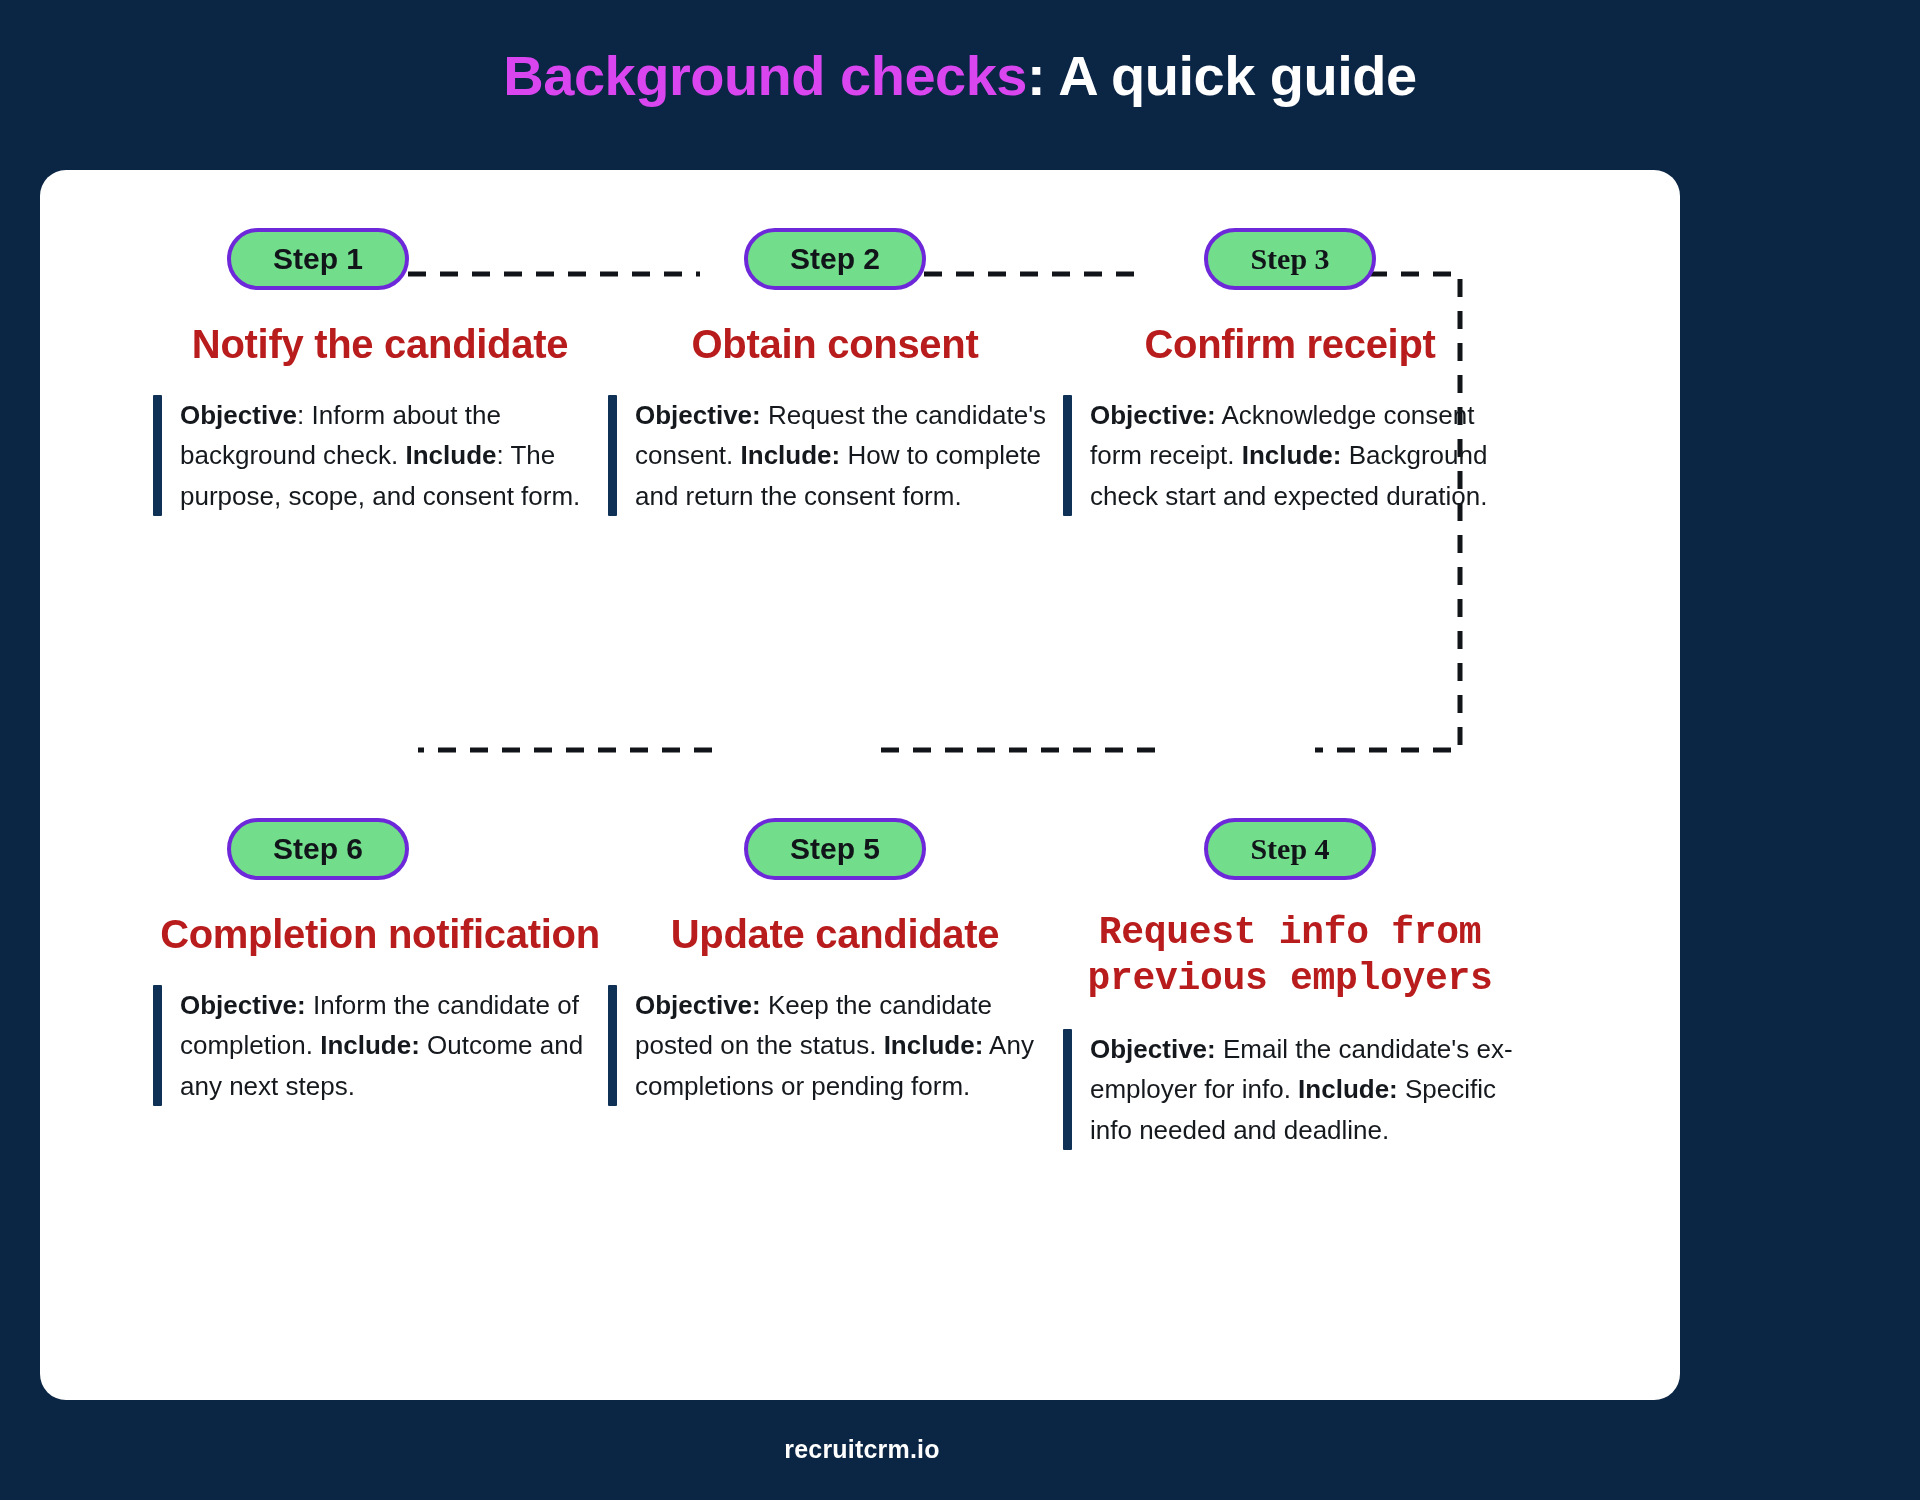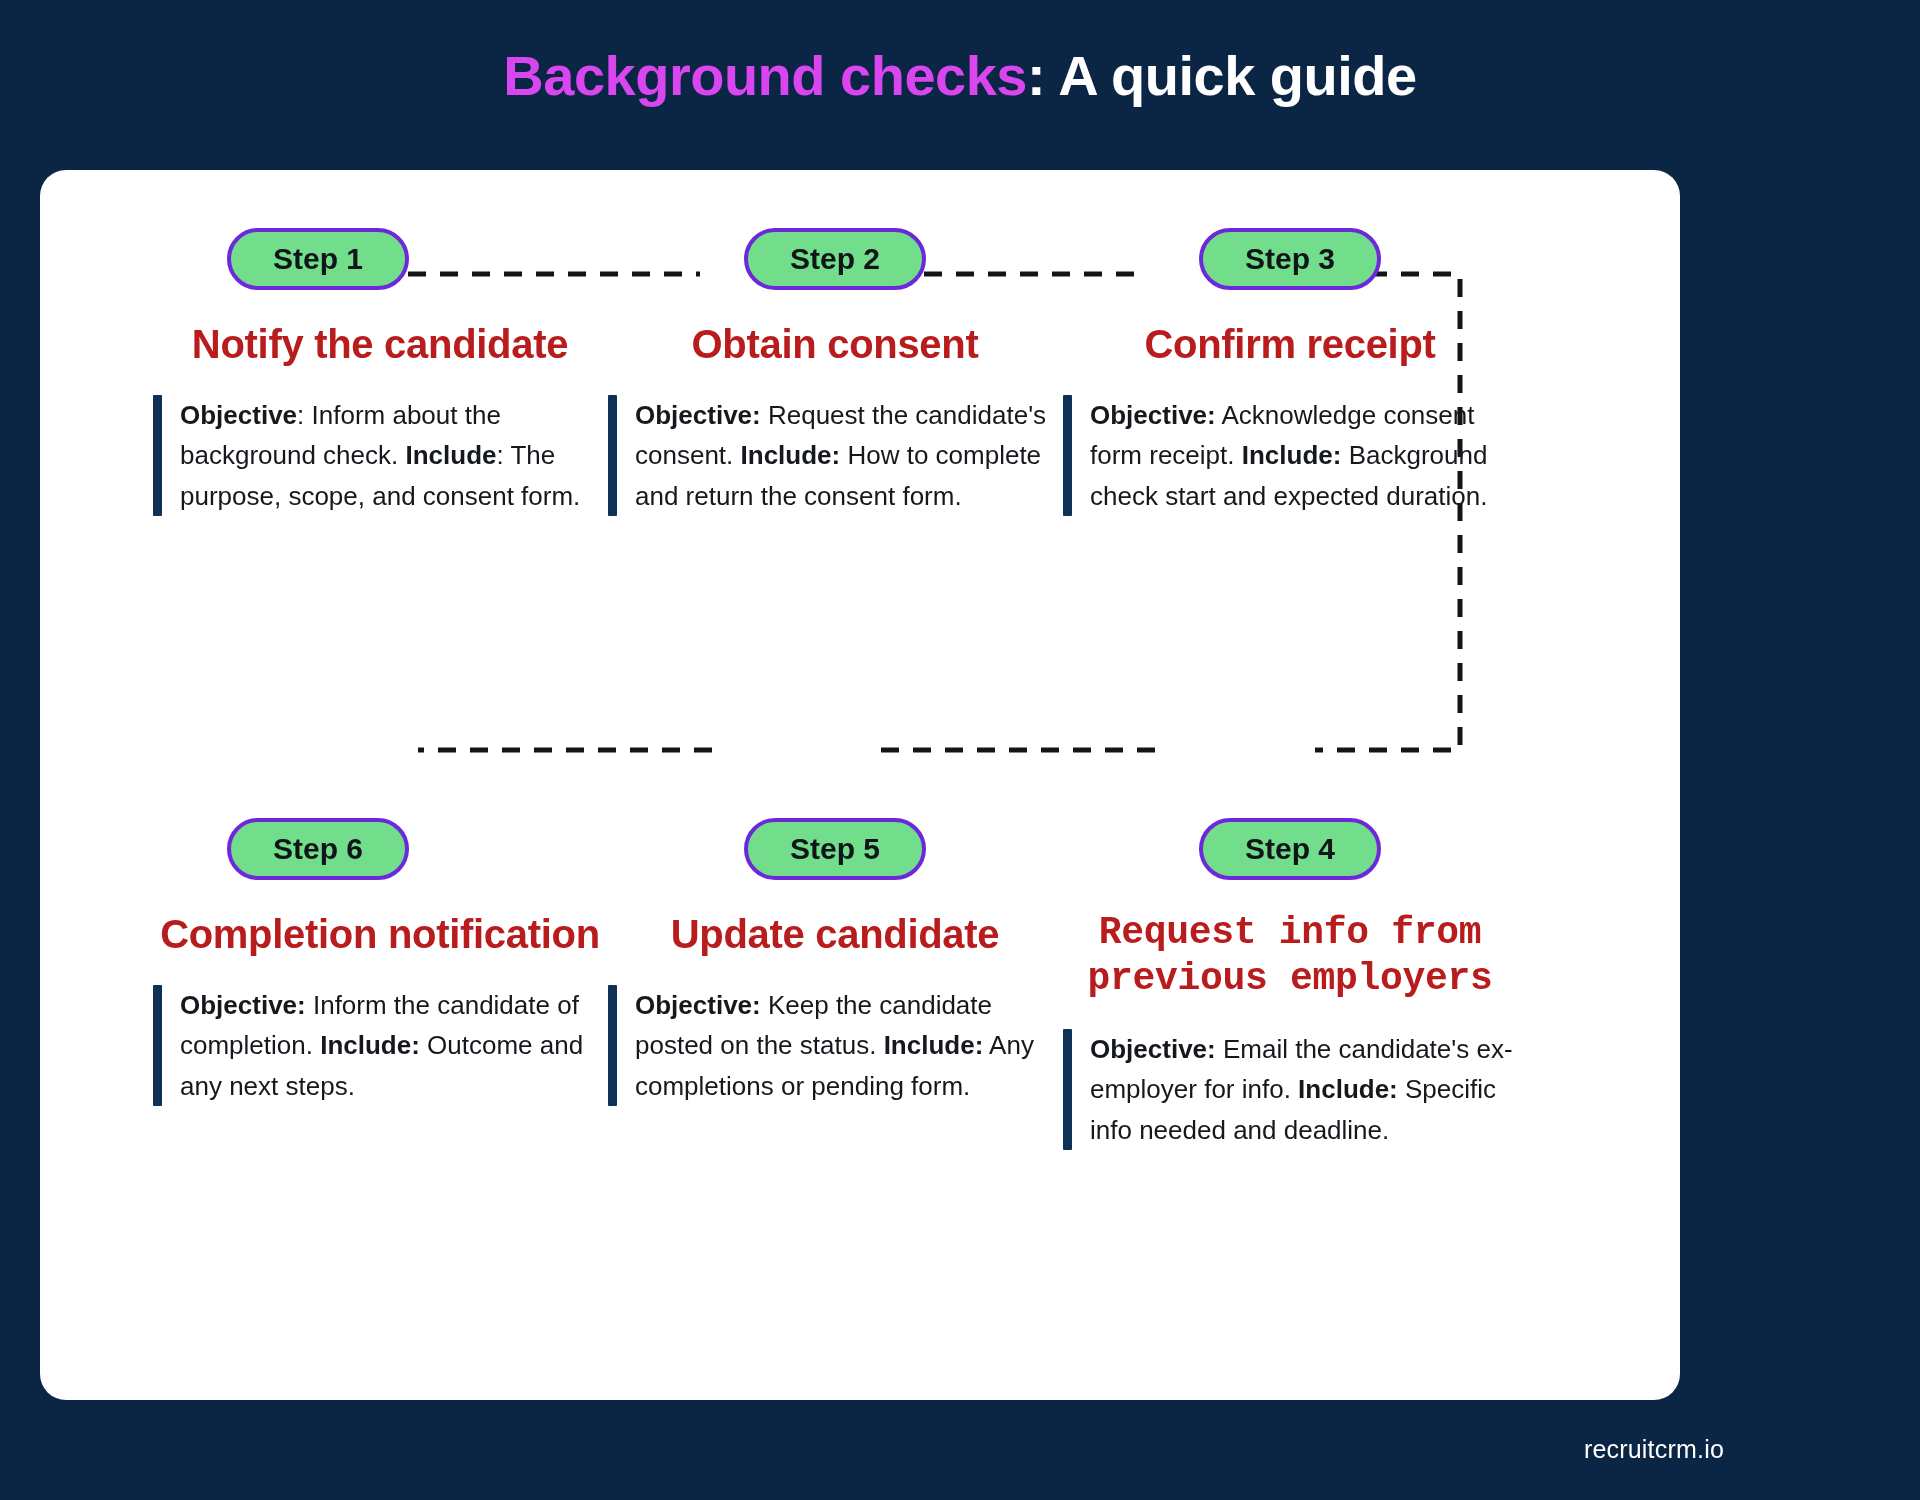--- a/index.html
+++ b/index.html
@@ -81,21 +81,21 @@
 
   
   .badge-wrap {
     position: relative;
     height: 78px;
     display: flex;
     align-items: center;
   }
   .badge-wrap.c-left   { justify-content: flex-start; padding-left: 82px; }
   .badge-wrap.c-center { justify-content: center; }
-  .badge-wrap.c-right  { justify-content: center; }
+  .badge-wrap.c-right  { justify-content: center; font-family: Liberation Serif, serif; }
 
   .badge {
     background: #72dd8b;
     border: 4px solid #6d28d9;
     border-radius: 40px;
     color: #111418;
     font-size: 30px;
     font-weight: bold;
     padding: 11px 42px;
     line-height: 1.05;
@@ -139,24 +139,24 @@
   .body-text b { font-weight: bold; }
 
   .step.colA .body-block { padding-right: 10px; }
 
   
   .footer {
     position: absolute;
     left: 0;
     bottom: 36px;
     width: 1724px;
-    text-align: right;
+    text-align: center;
     color: #ffffff;
     font-size: 25px;
-    font-weight: normal;
+    font-weight: bold;
     letter-spacing: 0.2px;
   }
 </style>
 </head>
 <body>
 
 <div class="poster">
 
   <div class="title">
     <span class="green">Background checks</span><span class="white">: A quick guide</span>

